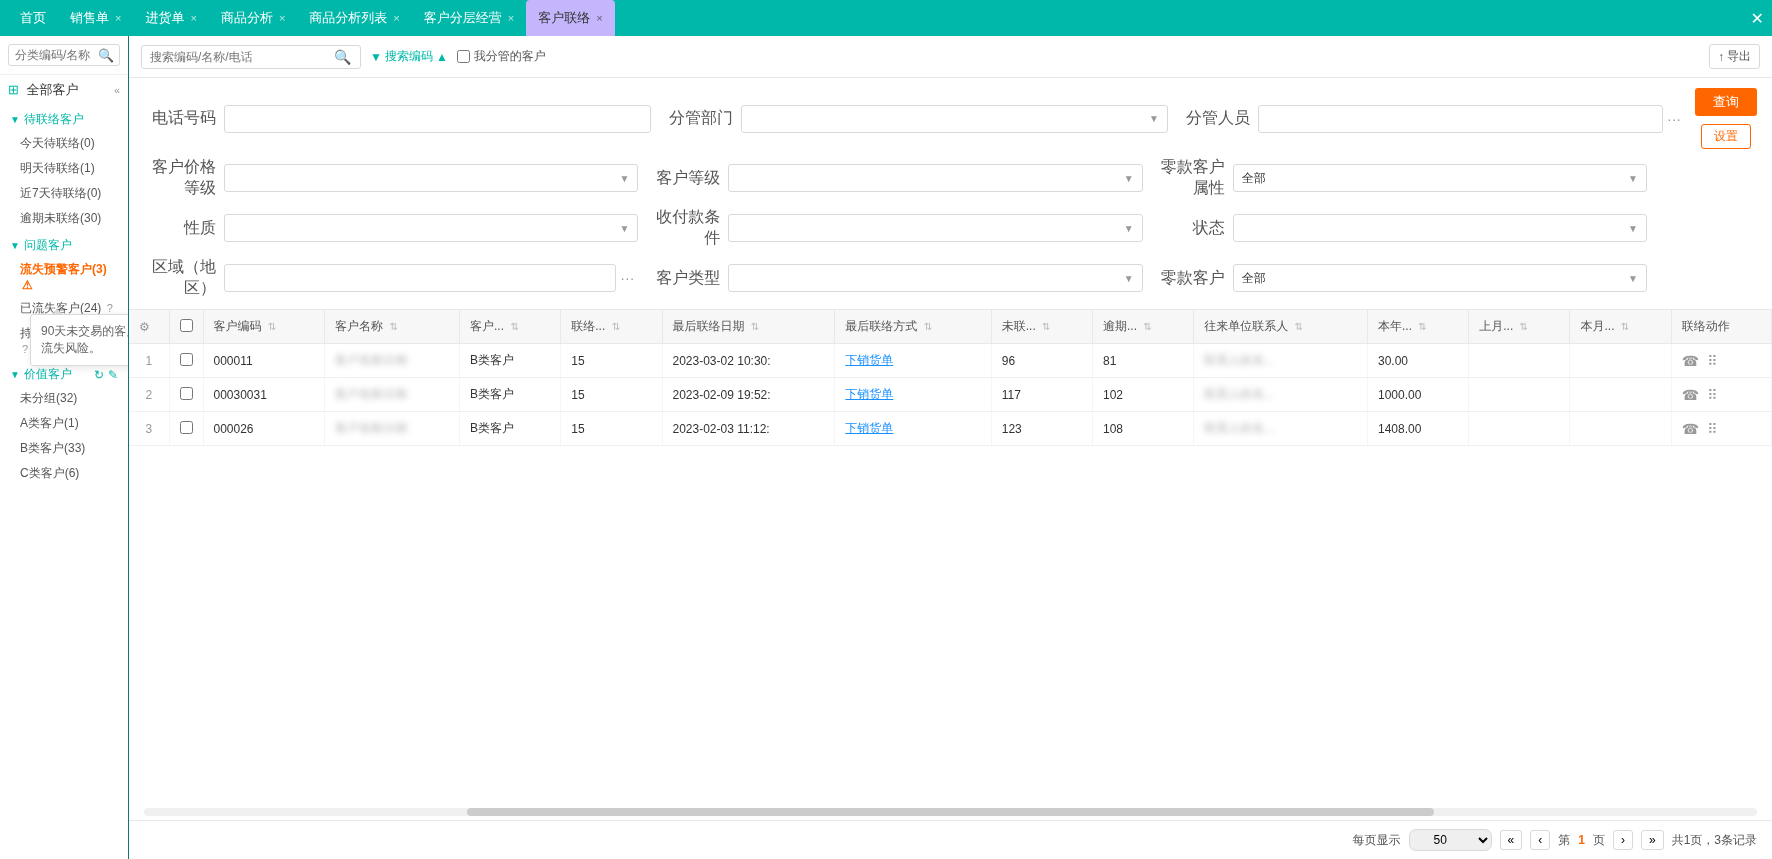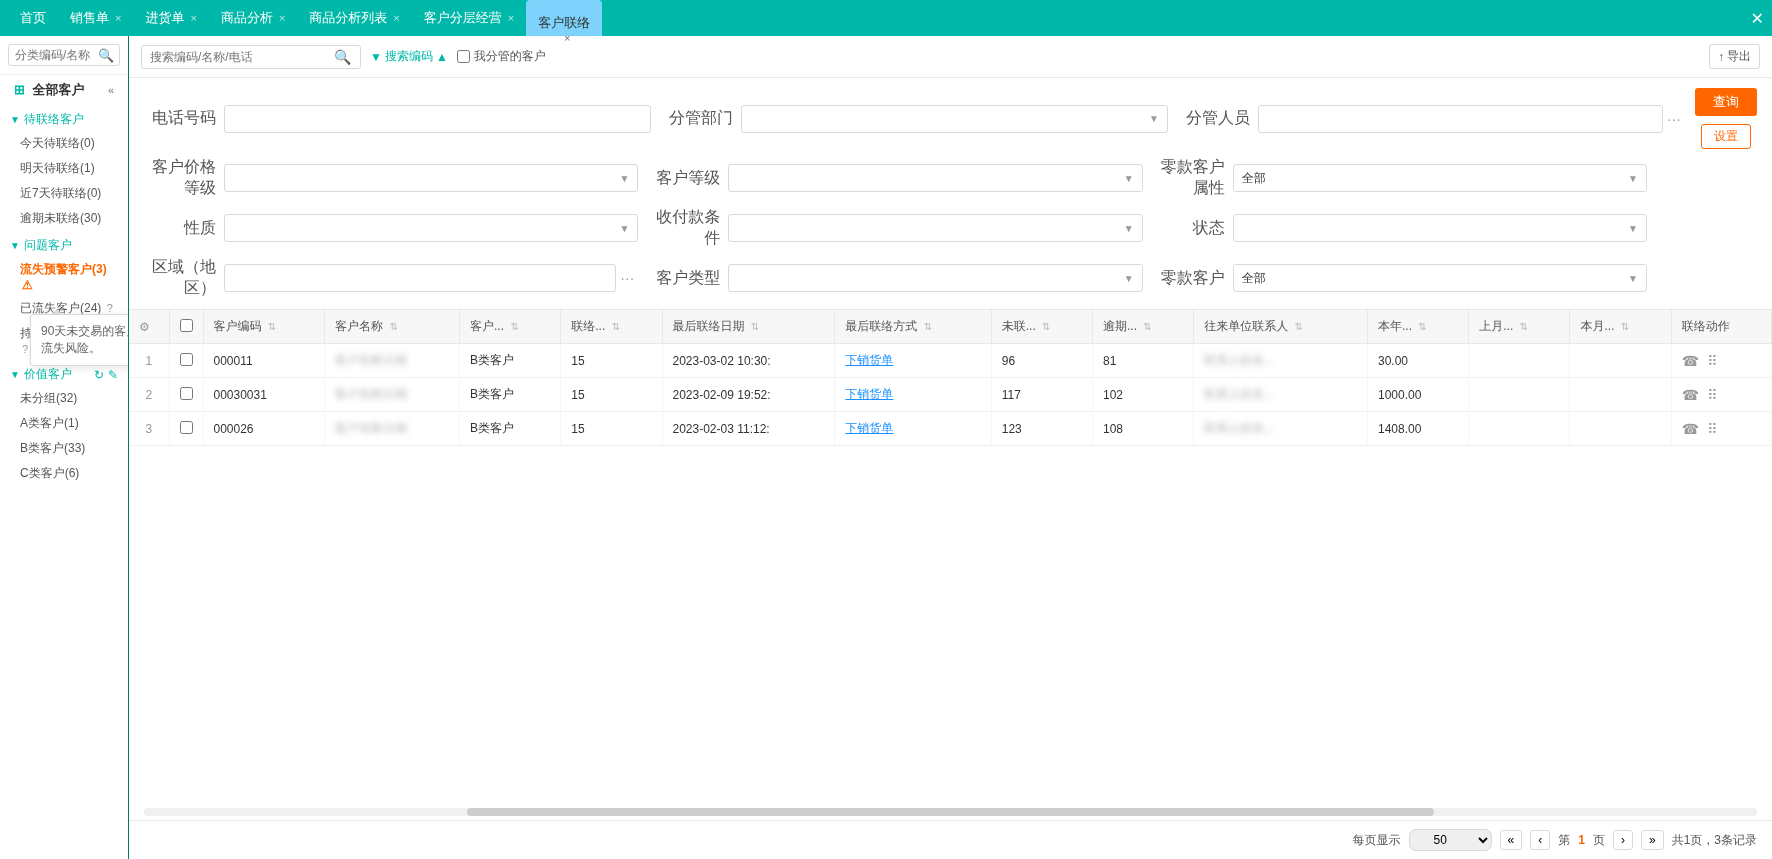--- a/index.html
+++ b/index.html
@@ -17,24 +17,23 @@
       display: flex;
       align-items: center;
       padding: 14px 12px;
       height: 100%;
       color: white;
       font-size: 13px;
       cursor: pointer;
       white-space: nowrap;
     }
     .tab-item.active {
-      background: #7dd3fc;
+      background: #c4b5fd;
       color: #333;
       border-radius: 4px 4px 0 0;
-      flex-direction: column;
     }
     .tab-item .close-x {
       margin-left: 6px;
       font-size: 11px;
       opacity: 0.7;
     }
     .tab-bar-close {
       margin-left: auto;
       color: white;
       font-size: 16px;
@@ -72,22 +71,22 @@
     }
     .sidebar-search .search-icon {
       margin-left: -22px;
       color: #999;
       font-size: 13px;
     }
     .sidebar-header {
       display: flex;
       align-items: center;
       justify-content: space-between;
-      padding: 6px 14px;
-      font-weight: bold;
+      padding: 6px 8px;
+      font-weight: normal;
       font-size: 13px;
       cursor: pointer;
     }
     .sidebar-header .grid-icon {
       color: #00b8a9;
       margin-right: 4px;
     }
     .sidebar-header .collapse-icon {
       color: #999;
       font-size: 11px;

